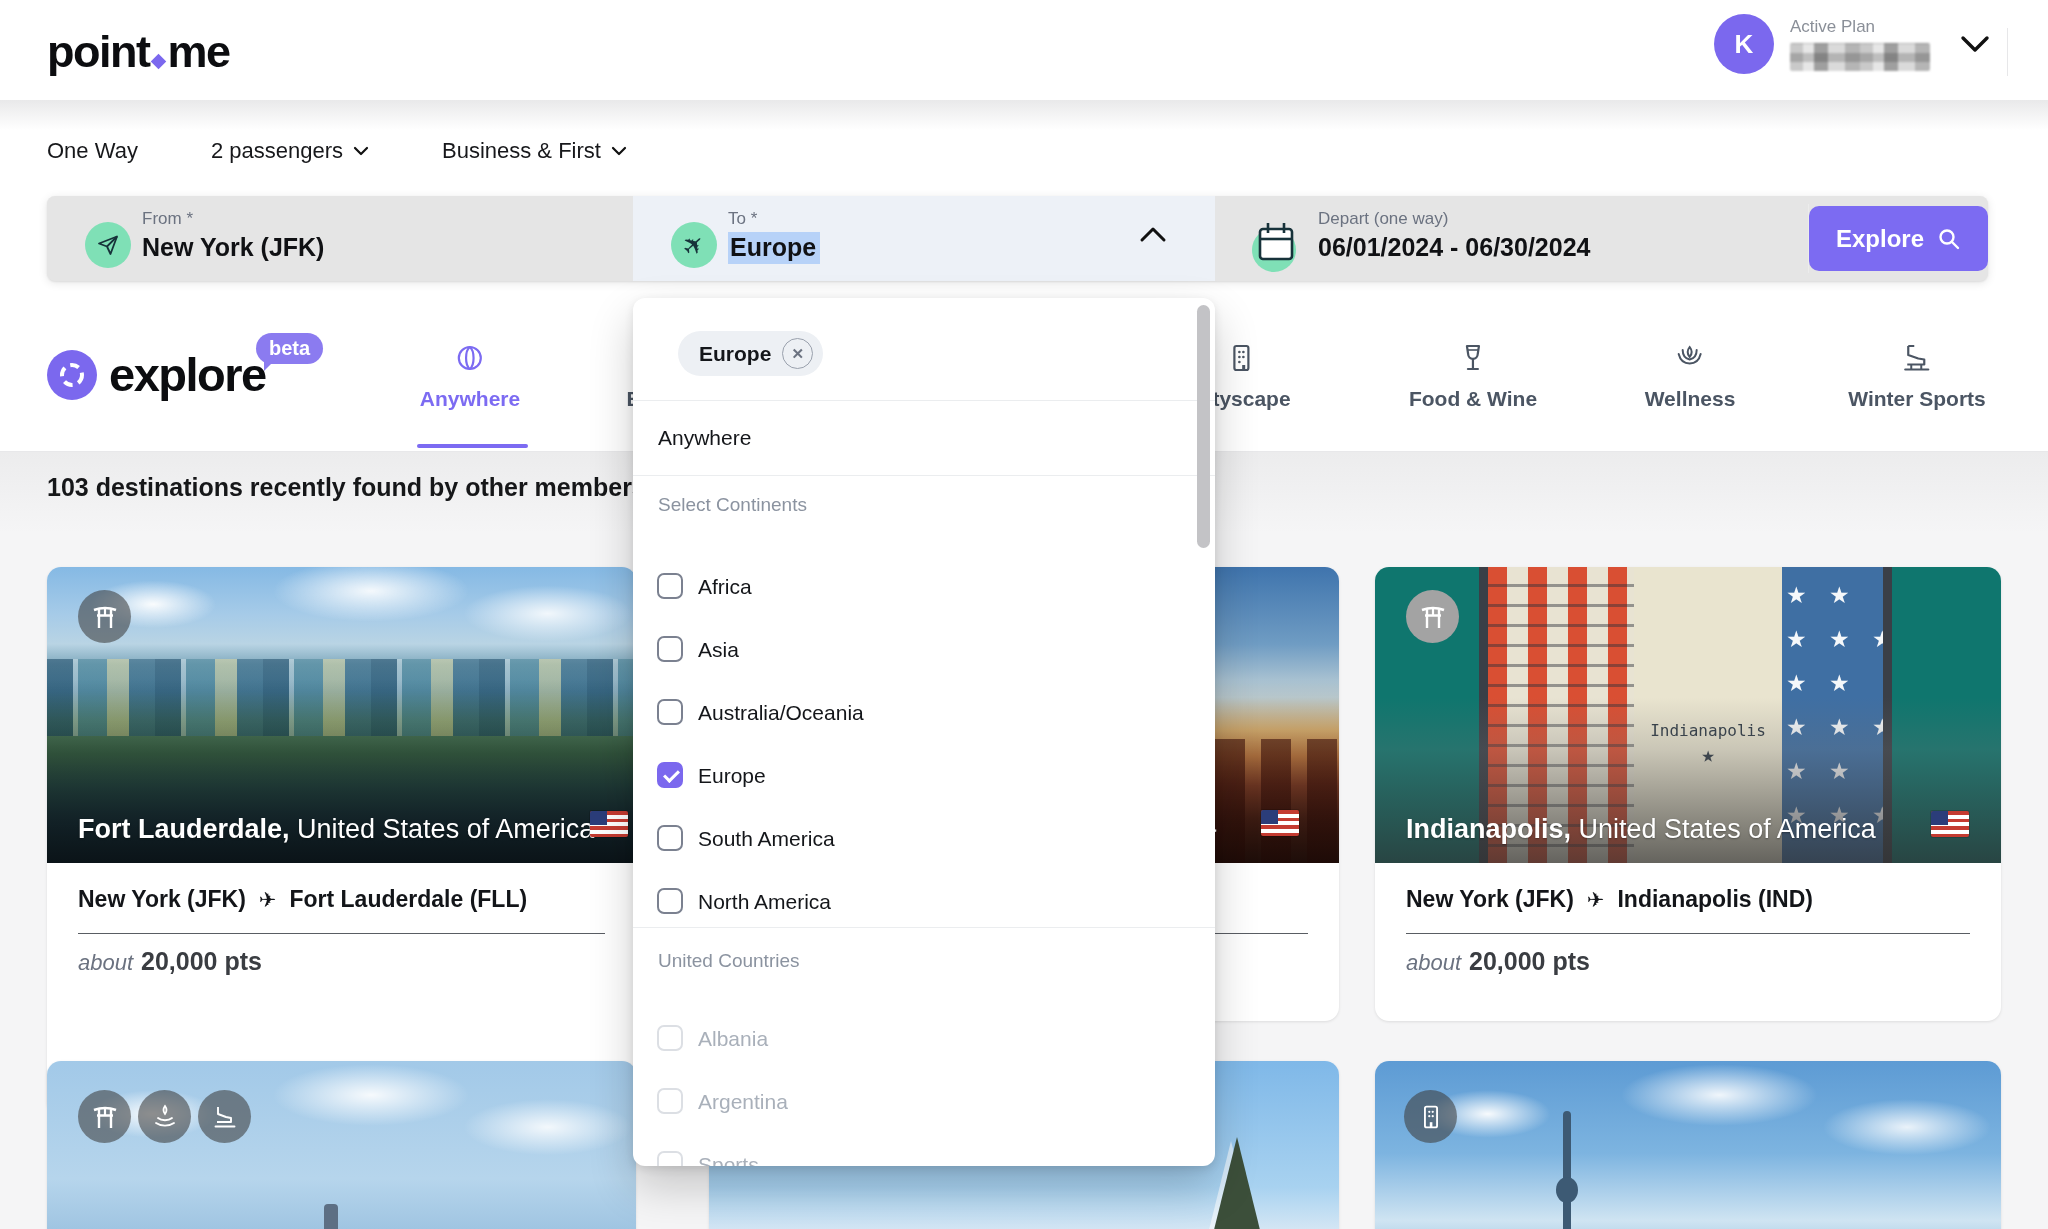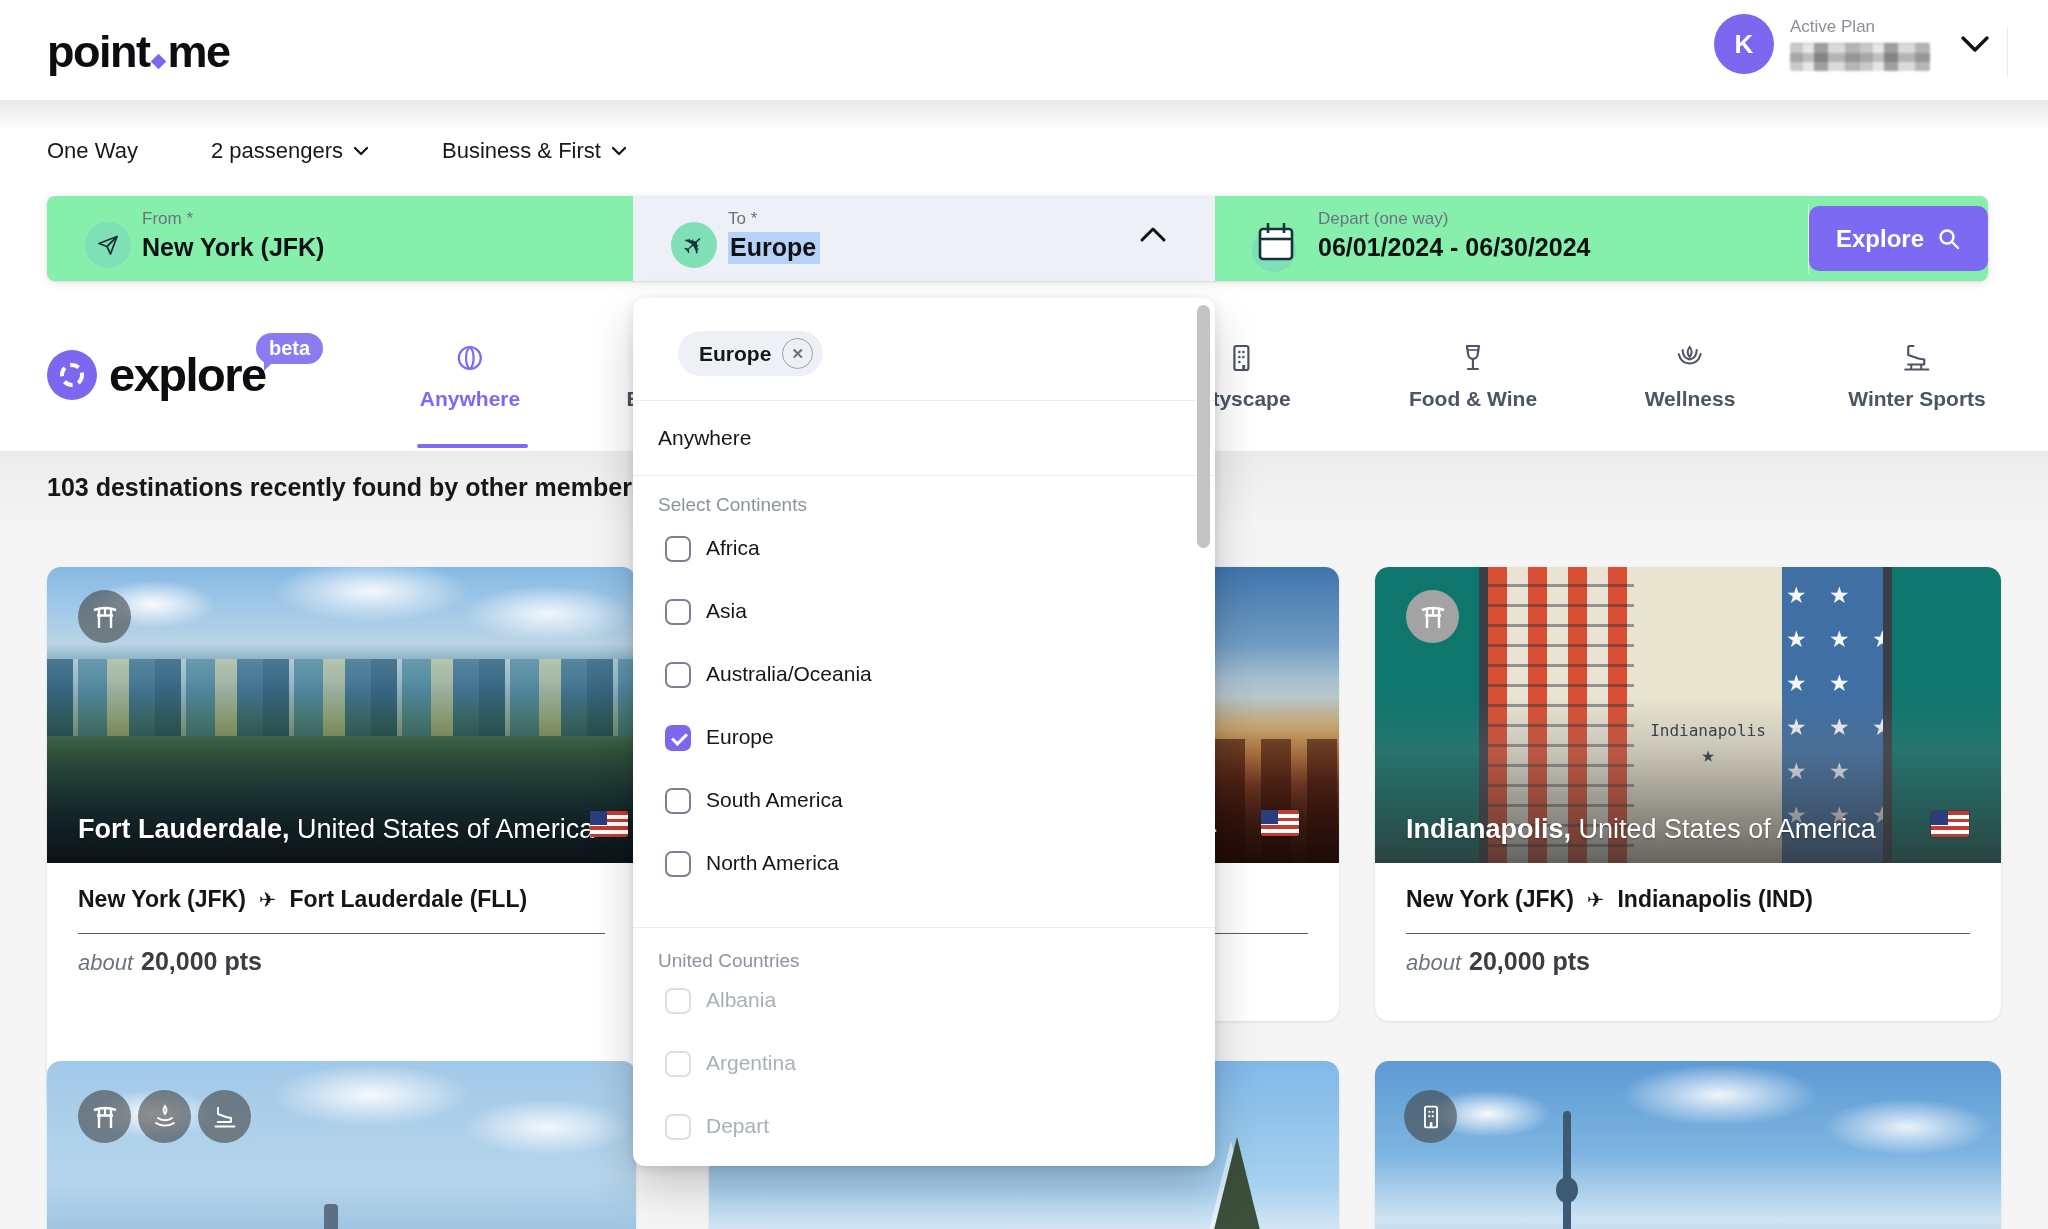--- a/index.html
+++ b/index.html
@@ -24,21 +24,21 @@
   .hdr-vline{position:absolute;right:40px;top:28px;width:1px;height:48px;background:#e7e7e9}
   .hdr-fade{position:absolute;left:0;top:100px;width:2048px;height:30px;
             background:linear-gradient(180deg,#e9e9ea,#ffffff);z-index:1}
 
   
   .toolbar{position:absolute;left:47px;top:138px;display:flex;align-items:center;gap:0;z-index:2}
   .tb-item{font-size:22px;color:#17181b;display:flex;align-items:center;gap:10px;cursor:pointer}
   .tb-item + .tb-item{margin-left:73px}
 
   
-  .searchbar{position:absolute;left:47px;top:196px;width:1941px;height:85px;background:#86efac;border-radius:8px;
+  .searchbar{position:absolute;left:47px;top:196px;width:1941px;height:85px;background:#e5e5e5;border-radius:8px;
              box-shadow:0 1px 2px rgba(0,0,0,.08),0 2px 10px rgba(0,0,0,.10);z-index:5}
   .field{position:absolute;top:0;height:85px}
   .f-from{left:0;width:586px}
   .f-to{left:586px;width:582px;background:#edf1f7}
   .f-depart{left:1168px;width:594px}
   .f-depart::after{content:"";position:absolute;right:0;top:8px;bottom:8px;width:1px;background:#ececec}
   .icirc{position:absolute;left:38px;top:26px;width:46px;height:46px;border-radius:50%;background:#7fe0b6;
          display:flex;align-items:center;justify-content:center}
   .flabel{position:absolute;left:95px;top:13px;font-size:17px;color:#6b7280}
   .fvalue{position:absolute;left:95px;top:37px;font-size:25px;font-weight:700;color:#101114;white-space:nowrap}
@@ -145,21 +145,21 @@
   .dd-scroll{position:absolute;right:5px;top:7px;width:13px;height:243px;background:#c3c3c6;border-radius:7px}
   .chip{position:absolute;left:45px;top:33px;height:45px;background:#edf0f4;border-radius:24px;
         display:inline-flex;align-items:center;padding:0 10px 0 21px;font-size:21px;font-weight:700;color:#14161a}
   .chip-x{width:29px;height:29px;border-radius:50%;border:1.5px solid #9aa1ad;color:#6b7280;font-size:15px;
           display:flex;align-items:center;justify-content:center;margin-left:11px;cursor:pointer;background:#edf0f4}
   .dd-div{position:absolute;left:0;right:0;height:1px;background:#ebedef}
   .dd-anywhere{position:absolute;left:0;top:103px;right:0;height:74px;display:flex;align-items:center;
                padding-left:25px;font-size:21px;color:#14161a;cursor:pointer;box-sizing:border-box}
   .dd-header{position:absolute;left:25px;font-size:19px;color:#8b93a0}
   .dd-list{position:absolute;left:0;right:0}
-  .dd-row{height:63px;display:flex;align-items:flex-start;padding-left:32px;gap:15px;font-size:21px;color:#14161a;cursor:pointer}
+  .dd-row{height:63px;display:flex;align-items:flex-end;padding-left:24px;gap:15px;font-size:21px;color:#14161a;cursor:pointer}
   .dd-row.disabled{color:#a9b0ba}
   .cb{width:26px;height:26px;border-radius:7px;border:2px solid #7b8190;background:#fff;box-sizing:border-box;flex:none;position:relative}
   .cb.checked{background:#7b68ee;border-color:#7b68ee}
   .cb.checked::after{content:"";position:absolute;left:5px;top:6px;width:12px;height:6px;
       border-left:3px solid #fff;border-bottom:3px solid #fff;transform:rotate(-45deg)}
   .cb.light{border-color:#dcdfe4}
 </style>
 </head>
 <body>
 
@@ -504,18 +504,18 @@
     <div class="dd-row disabled">
       <span class="cb light"></span>
       <span>Albania</span>
     </div>
     <div class="dd-row disabled">
       <span class="cb light"></span>
       <span>Argentina</span>
     </div>
     <div class="dd-row disabled">
       <span class="cb light"></span>
-      <span>Depart</span>
+      <span>Sports</span>
     </div>
   </div>
 
   <div class="dd-scroll"></div>
 </div>
 
 </body></html>

